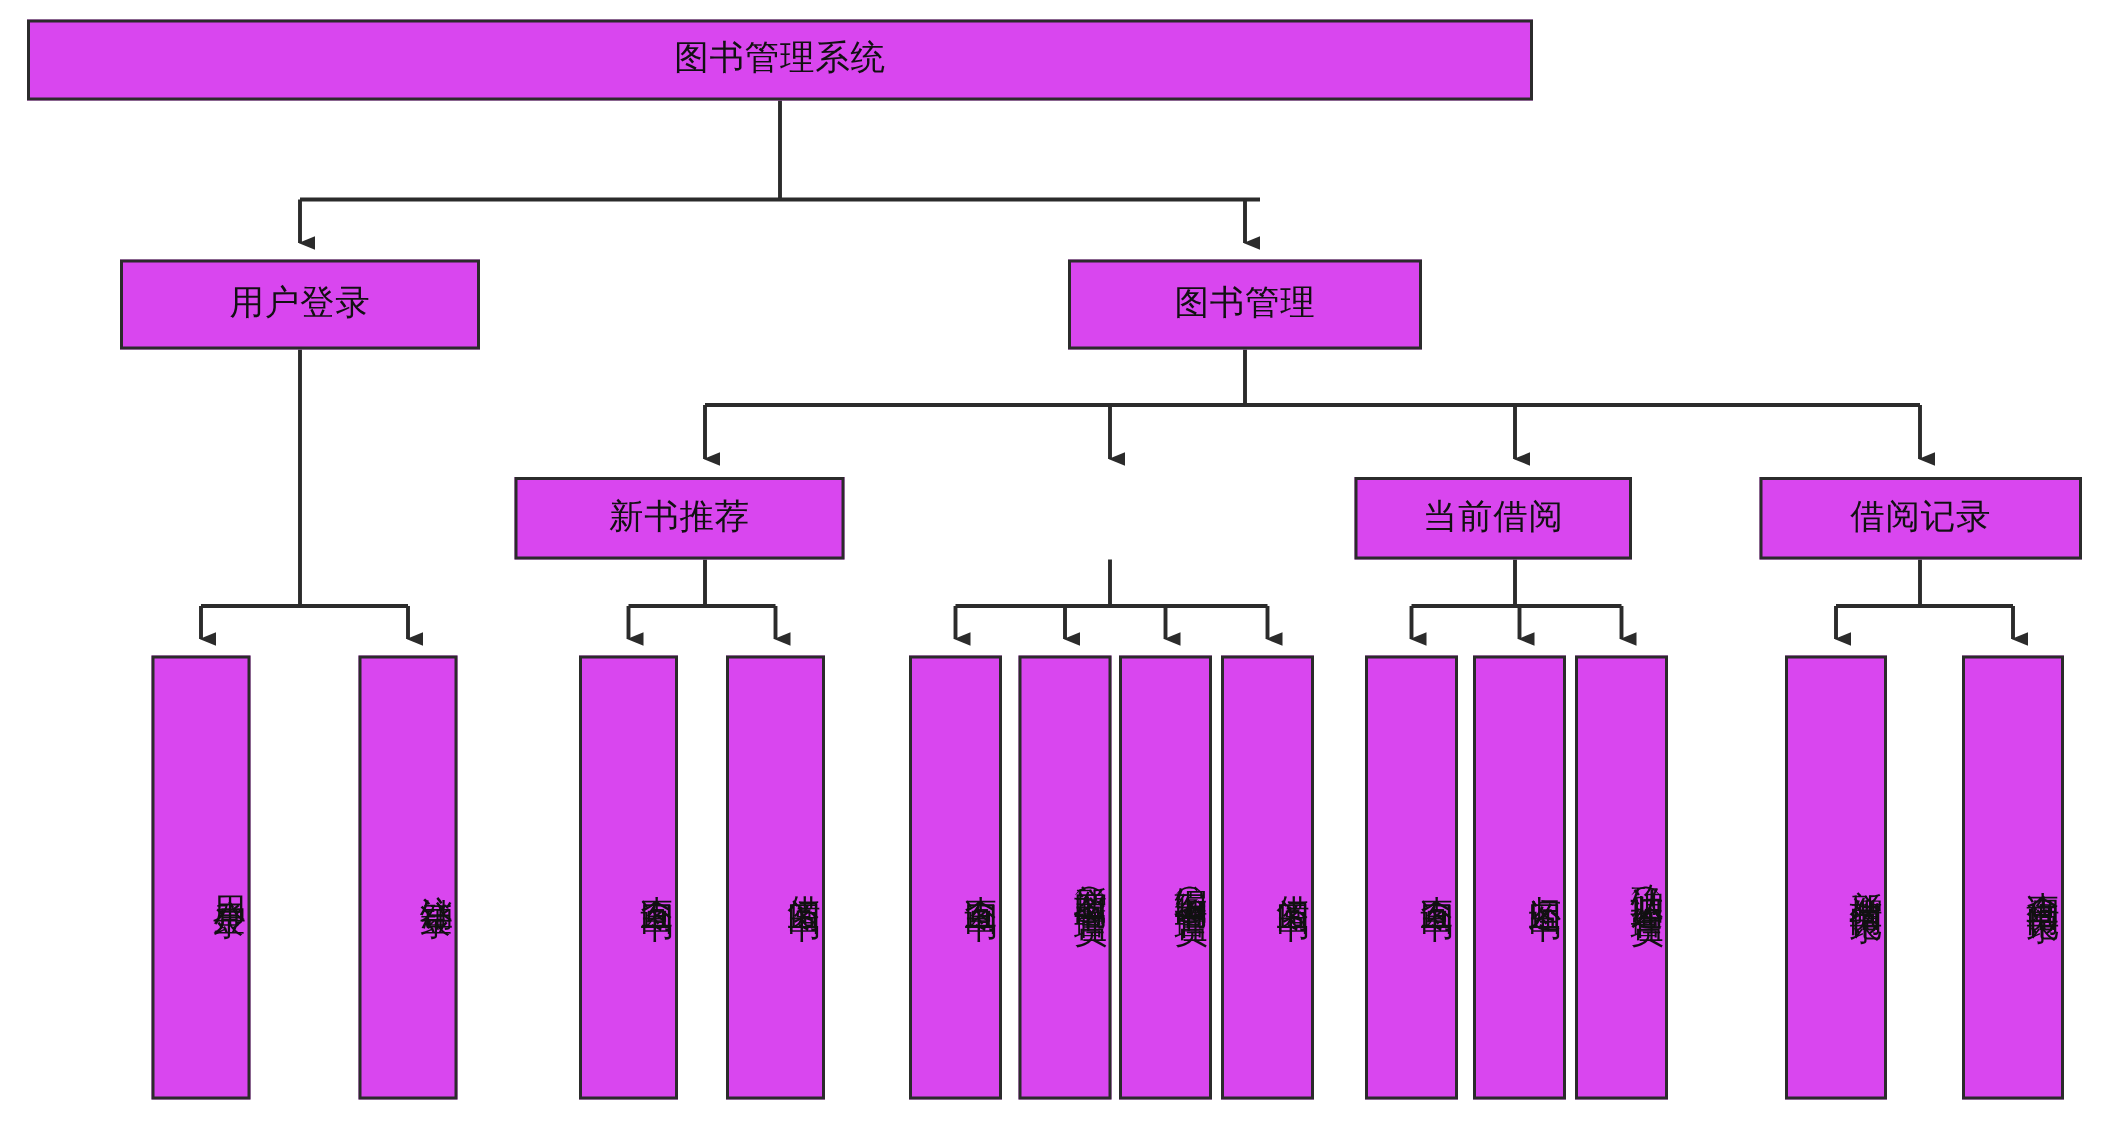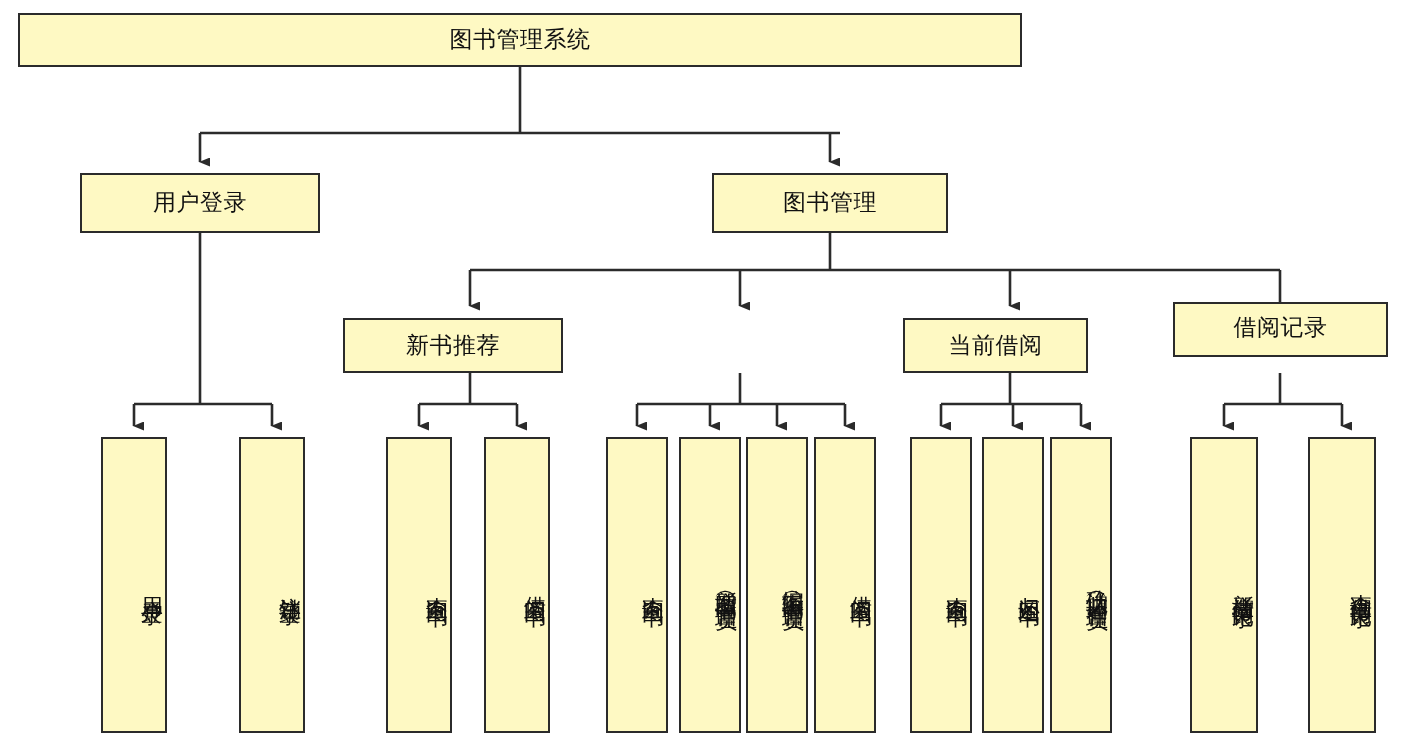--- a/index.html
+++ b/index.html
@@ -22,21 +22,21 @@
     left: 0;
     top: 0;
     width: 1405px;
     height: 747px;
     pointer-events: none;
   }
   .node {
     position: absolute;
     box-sizing: border-box;
     border: 2.5px solid #2b2b2b;
-    background: #fef9c3;
+    background: #d946ef;
     color: #111111;
     display: flex;
     align-items: center;
     justify-content: center;
     text-align: center;
     line-height: 1.18;
   }
   .node-h {
     font-size: 23px;
     letter-spacing: 0.5px;
@@ -129,21 +129,21 @@
   <div class="node node-h" style="left:712px; top:173px; width:236px; height:60px;">
     <span>图书管理</span>
   </div>
 
   <div class="node node-h" style="left:343px; top:318px; width:220px; height:55px;">
     <span>新书推荐</span>
   </div>
   <div class="node node-h" style="left:903px; top:318px; width:185px; height:55px;">
     <span>当前借阅</span>
   </div>
-  <div class="node node-h" style="left:1173px; top:302px; width:215px; height:55px;font-family:Liberation Mono, monospace;">
+  <div class="node node-h" style="left:1173px; top:318px; width:215px; height:55px;">
     <span>借阅记录</span>
   </div>
 
   <div class="node node-v" style="left:101px; top:437px; width:66px; height:296px;">
     <span>用户登录</span>
   </div>
   <div class="node node-v" style="left:239px; top:437px; width:66px; height:296px;">
     <span>注销登录</span>
   </div>
 

